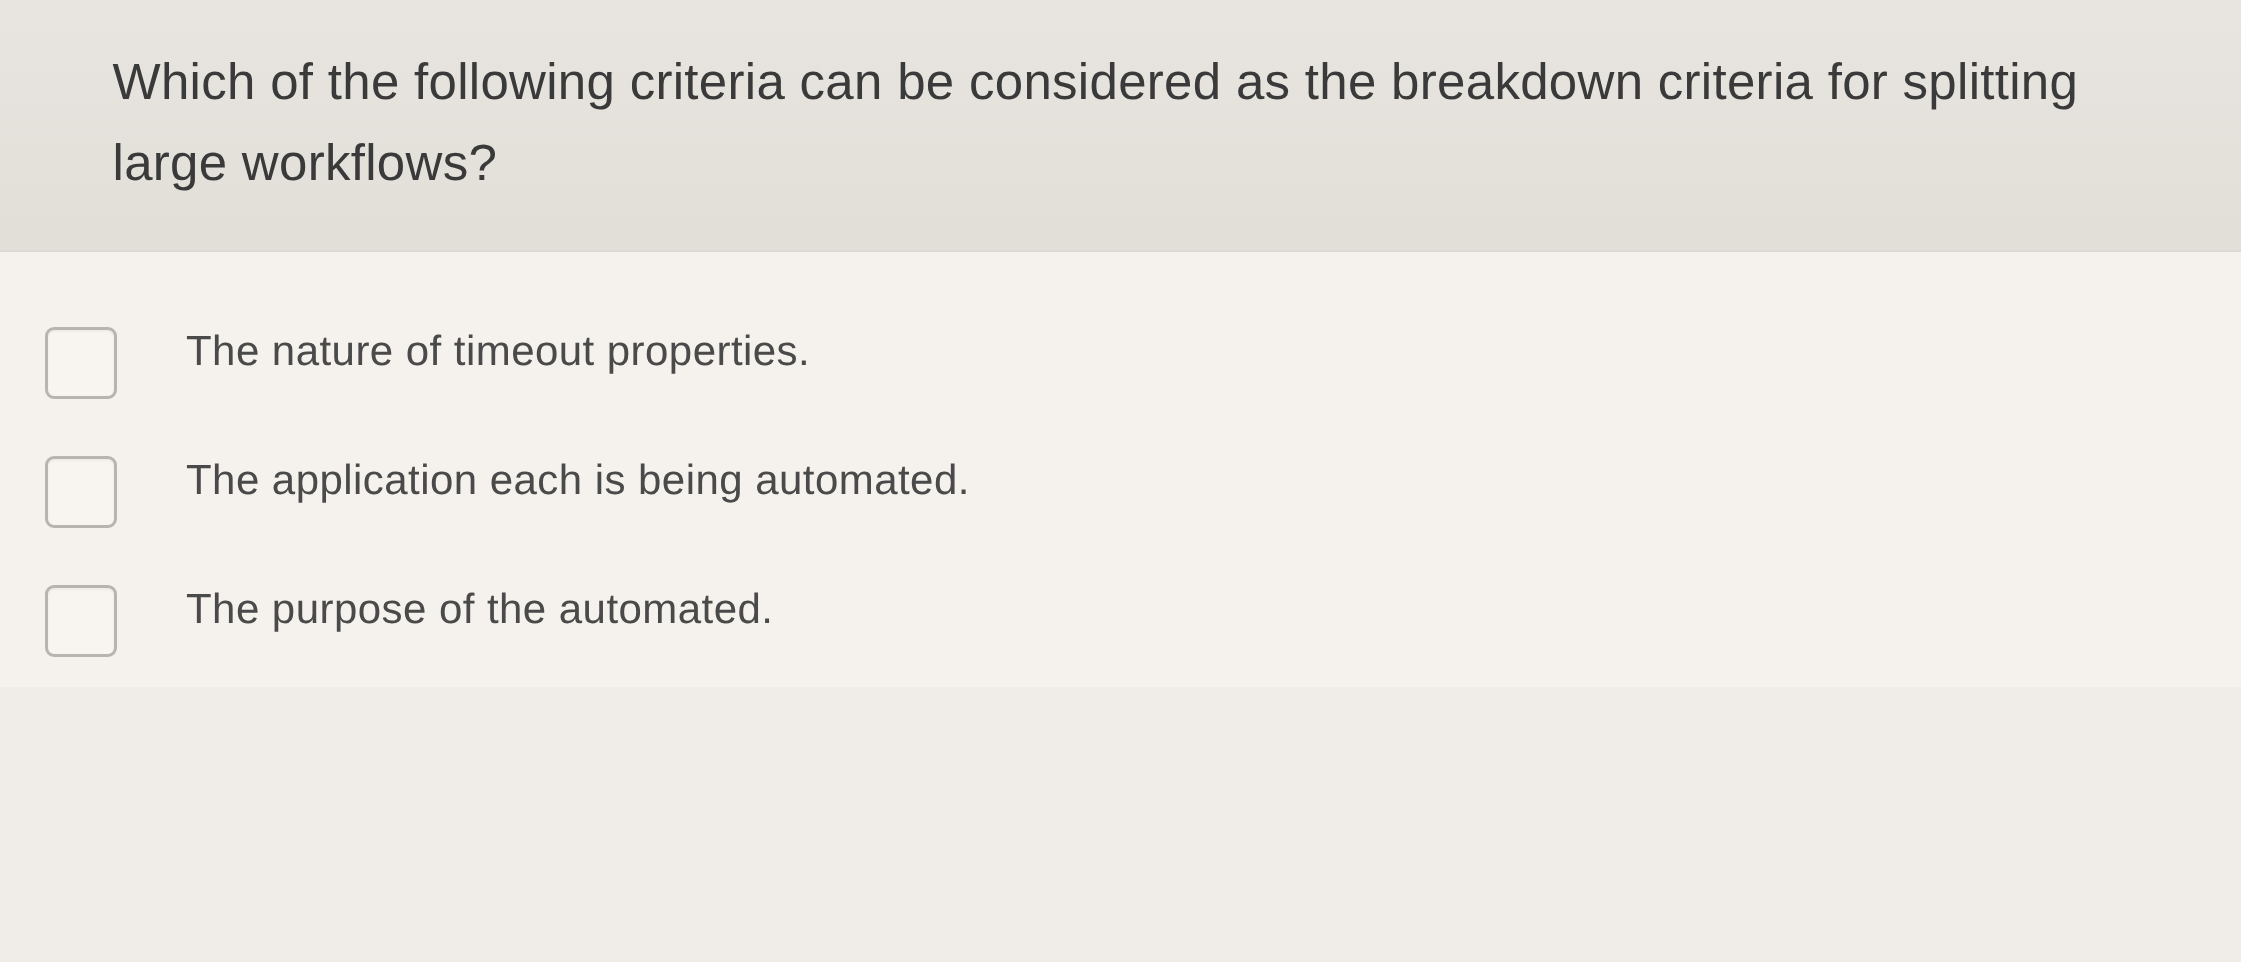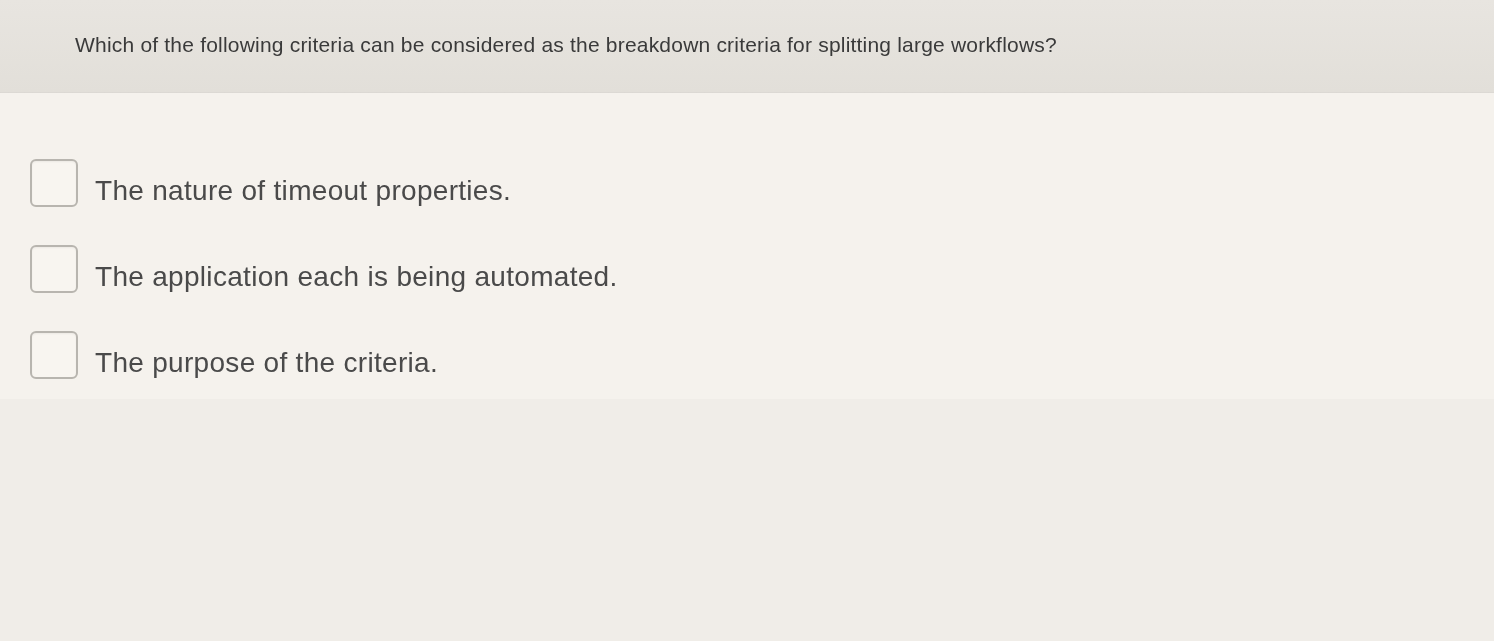--- a/index.html
+++ b/index.html
@@ -16,38 +16,37 @@
       overflow: hidden;
     }
     
     .question-header {
       background: linear-gradient(to bottom, #e8e5e0 0%, #e2dfd9 100%);
       padding: 28px 75px 30px 75px;
       border-bottom: 1px solid rgba(0,0,0,0.05);
     }
     
     .question-text {
-      font-size: 21px;
+      font-size: 34px;
       font-weight: 400;
       color: #3a3a3a;
       line-height: 1.6;
       letter-spacing: 0.2px;
     }
     
     .answers-section {
       background: #f5f2ed;
       padding: 50px 30px 20px 30px;
     }
     
     .answer-option {
       display: flex;
-      align-items: flex-end;
+      align-items: flex-start;
       margin-bottom: 38px;
-      gap: 17px;
-      margin-top: 16px;
+      gap: 46px;
     }
     
     .answer-option:last-child {
       margin-bottom: 0;
     }
     
     .checkbox {
       width: 48px;
       height: 48px;
       border: 2px solid #b8b5af;
@@ -81,16 +80,16 @@
 
   <div class="answer-option">
     <div class="checkbox"></div>
     <div class="answer-label">The application each is being automated.</div>
   </div>
 
 
 
   <div class="answer-option">
     <div class="checkbox"></div>
-    <div class="answer-label">The purpose of the criteria.</div>
+    <div class="answer-label">The purpose of the automated.</div>
   </div>
 
 </div>
 
 </body></html>

